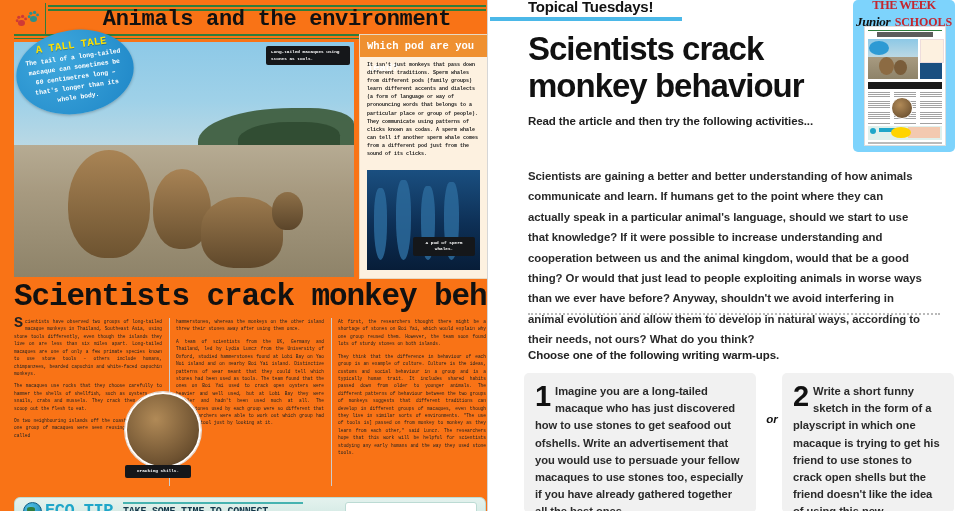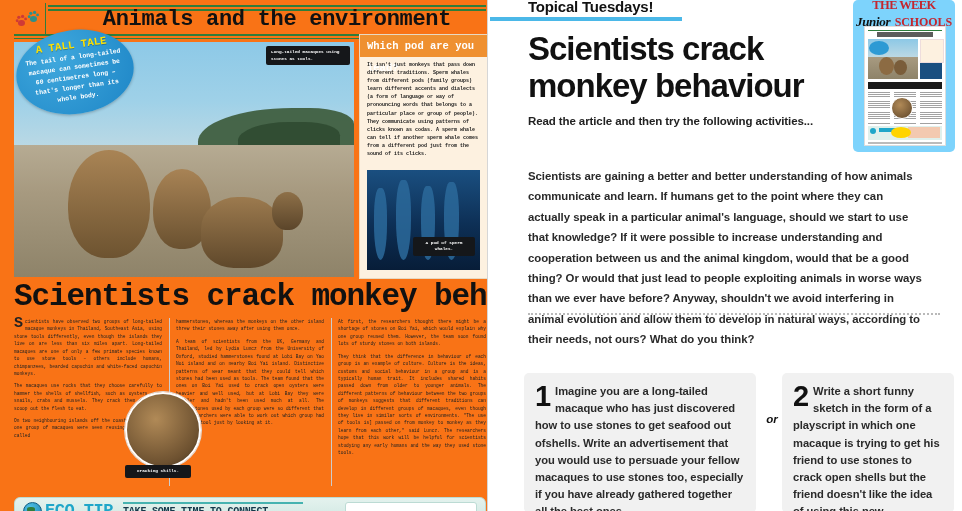--- a/index.html
+++ b/index.html
@@ -348,20 +348,21 @@
 
     <div class="sheet-title">Scientists crack monkey behaviour</div>
 
     <div class="sheet-sub">Read the article and then try the following activities...</div>
 
 
     <div class="sheet-body">Scientists are gaining a better and better understanding of how animals communicate and learn. If humans get to the point where they can actually speak in a particular animal's language, should we start to use that knowledge? If it were possible to increase understanding and cooperation between us and the animal kingdom, would that be a good thing? Or would that just lead to people exploiting animals in worse ways than we ever have before? Anyway, shouldn't we avoid interfering in animal evolution and allow them to develop in natural ways, according to their needs, not ours? What do you think?</div>
 
     <div class="dotted"></div>
 
+    <div class="sheet-sub2">Choose one of the following writing warm-ups.</div>
 
     <div class="cards">
       <div class="card c-a">
         <span class="num">1</span><span>Imagine you are a long-tailed macaque who has just discovered how to use stones to get seafood out ofshells. Write an advertisement that you would use to persuade your fellow macaques to use stones too, especially if you have already gathered together all the best ones.</span>
       </div>
       <div class="or">or</div>
       <div class="card c-b">
         <span class="num">2</span><span>Write a short funny sketch in the form of a playscript in which one macaque is trying to get his friend to use stones to crack open shells but the friend doesn't like the idea of using this new 'technology'.</span>
       </div>
     </div>

